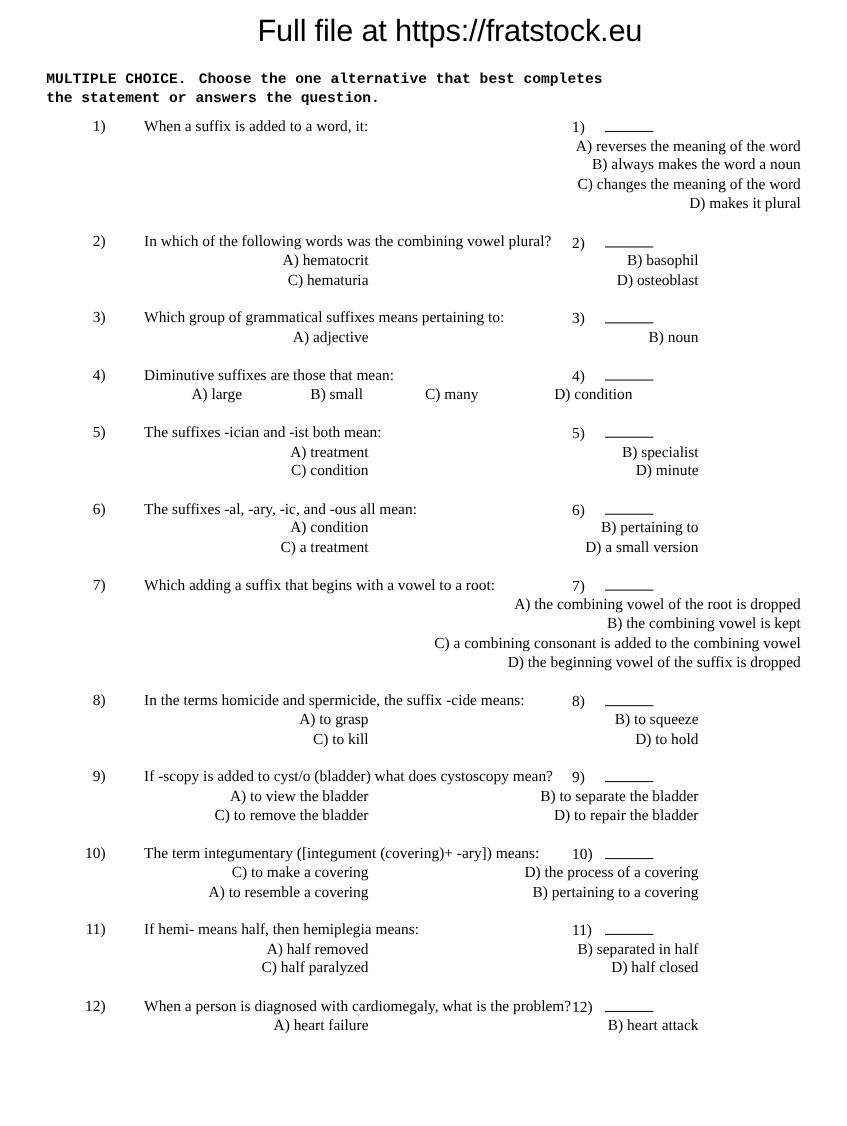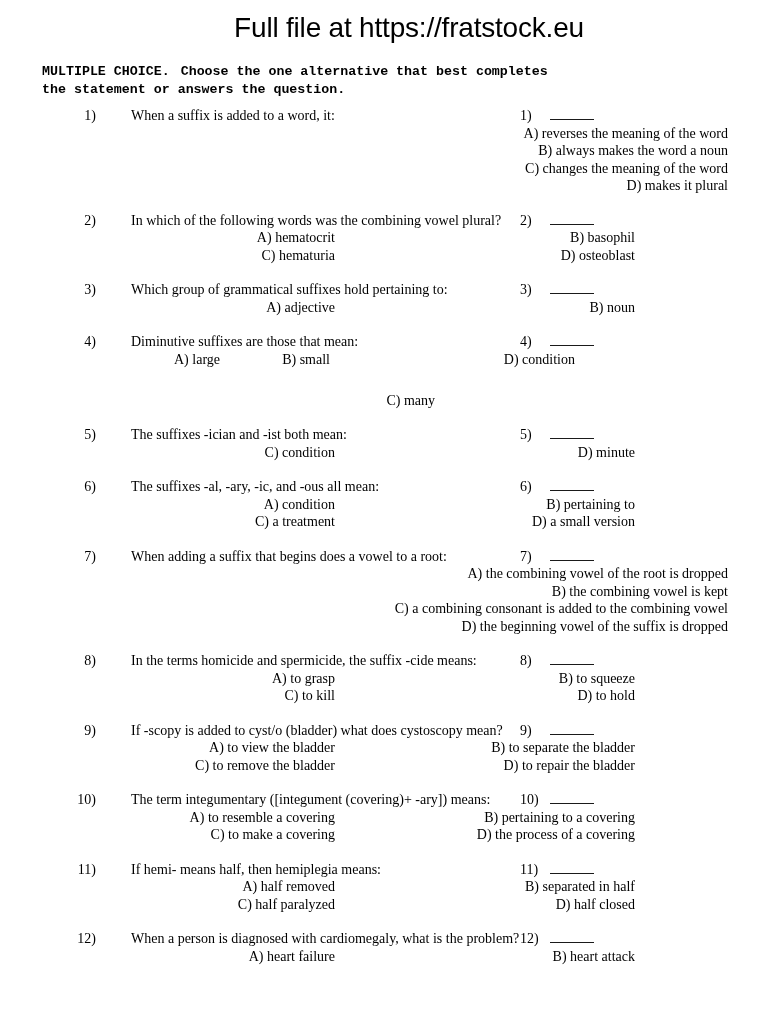--- a/index.html
+++ b/index.html
@@ -96,21 +96,21 @@
     box-sizing: border-box;
   }
   .opt-c2 .optcell:nth-child(1) { padding-left: 71px; width: 293px; }
   .opt-c2 .optcell:nth-child(2) { width: 300px; }
   
   .opt-c4 .optcell {
     box-sizing: border-box;
   }
   .opt-c4 .optcell:nth-child(1) { padding-left: 71px; width: 178px; }
   .opt-c4 .optcell:nth-child(2) { width: 110px; }
-  .opt-c4 .optcell:nth-child(3) { width: 105px; margin-top: 41px; }
+  .opt-c4 .optcell:nth-child(3) { width: 105px; }
   .opt-c4 .optcell:nth-child(4) { width: 140px; }
 
   
   .opt-c1 .optline.nudge .optcell { padding-left: 73px; }
 
   
   .answer {
     position: absolute;
     top: 0;
     left: 478px;
@@ -185,21 +185,21 @@
           </div>
         </div>
         <div class="answer">
           <span class="anum">2)</span>
           <span class="blank"></span>
         </div>
       </div>
       <div class="question">
         <div class="qrow">
           <div class="qnum">3)</div>
-          <div class="qtext">Which group of grammatical suffixes hold pertaining to:</div>
+          <div class="qtext">Which group of grammatical suffixes means pertaining to:</div>
         </div>
         <div class="options opt-c2">
           <div class="optline">
             <div class="optcell">A) adjective</div>
             <div class="optcell">B) noun</div>
           </div>
         </div>
         <div class="answer">
           <span class="anum">3)</span>
           <span class="blank"></span>
@@ -223,20 +223,24 @@
           <span class="blank"></span>
         </div>
       </div>
       <div class="question">
         <div class="qrow">
           <div class="qnum">5)</div>
           <div class="qtext">The suffixes -ician and -ist both mean:</div>
         </div>
         <div class="options opt-c2">
           <div class="optline">
+            <div class="optcell">A) treatment</div>
+            <div class="optcell">B) specialist</div>
+          </div>
+          <div class="optline">
             <div class="optcell">C) condition</div>
             <div class="optcell">D) minute</div>
           </div>
         </div>
         <div class="answer">
           <span class="anum">5)</span>
           <span class="blank"></span>
         </div>
       </div>
       <div class="question">
@@ -255,21 +259,21 @@
           </div>
         </div>
         <div class="answer">
           <span class="anum">6)</span>
           <span class="blank"></span>
         </div>
       </div>
       <div class="question">
         <div class="qrow">
           <div class="qnum">7)</div>
-          <div class="qtext">When adding a suffix that begins does a vowel to a root:</div>
+          <div class="qtext">Which adding a suffix that begins with a vowel to a root:</div>
         </div>
         <div class="options opt-c1">
           <div class="optline">
             <div class="optcell">A) the combining vowel of the root is dropped</div>
           </div>
           <div class="optline nudge">
             <div class="optcell">B) the combining vowel is kept</div>
           </div>
           <div class="optline">
             <div class="optcell">C) a combining consonant is added to the combining vowel</div>
@@ -323,27 +327,27 @@
           <span class="blank"></span>
         </div>
       </div>
       <div class="question">
         <div class="qrow">
           <div class="qnum">10)</div>
           <div class="qtext">The term integumentary ([integument (covering)+ -ary]) means:</div>
         </div>
         <div class="options opt-c2">
           <div class="optline">
+            <div class="optcell">C) to make a covering</div>
+            <div class="optcell">D) the process of a covering</div>
+          </div>
+          <div class="optline">
             <div class="optcell">A) to resemble a covering</div>
             <div class="optcell">B) pertaining to a covering</div>
           </div>
-          <div class="optline">
-            <div class="optcell">C) to make a covering</div>
-            <div class="optcell">D) the process of a covering</div>
-          </div>
         </div>
         <div class="answer">
           <span class="anum">10)</span>
           <span class="blank"></span>
         </div>
       </div>
       <div class="question">
         <div class="qrow">
           <div class="qnum">11)</div>
           <div class="qtext">If hemi- means half, then hemiplegia means:</div>

